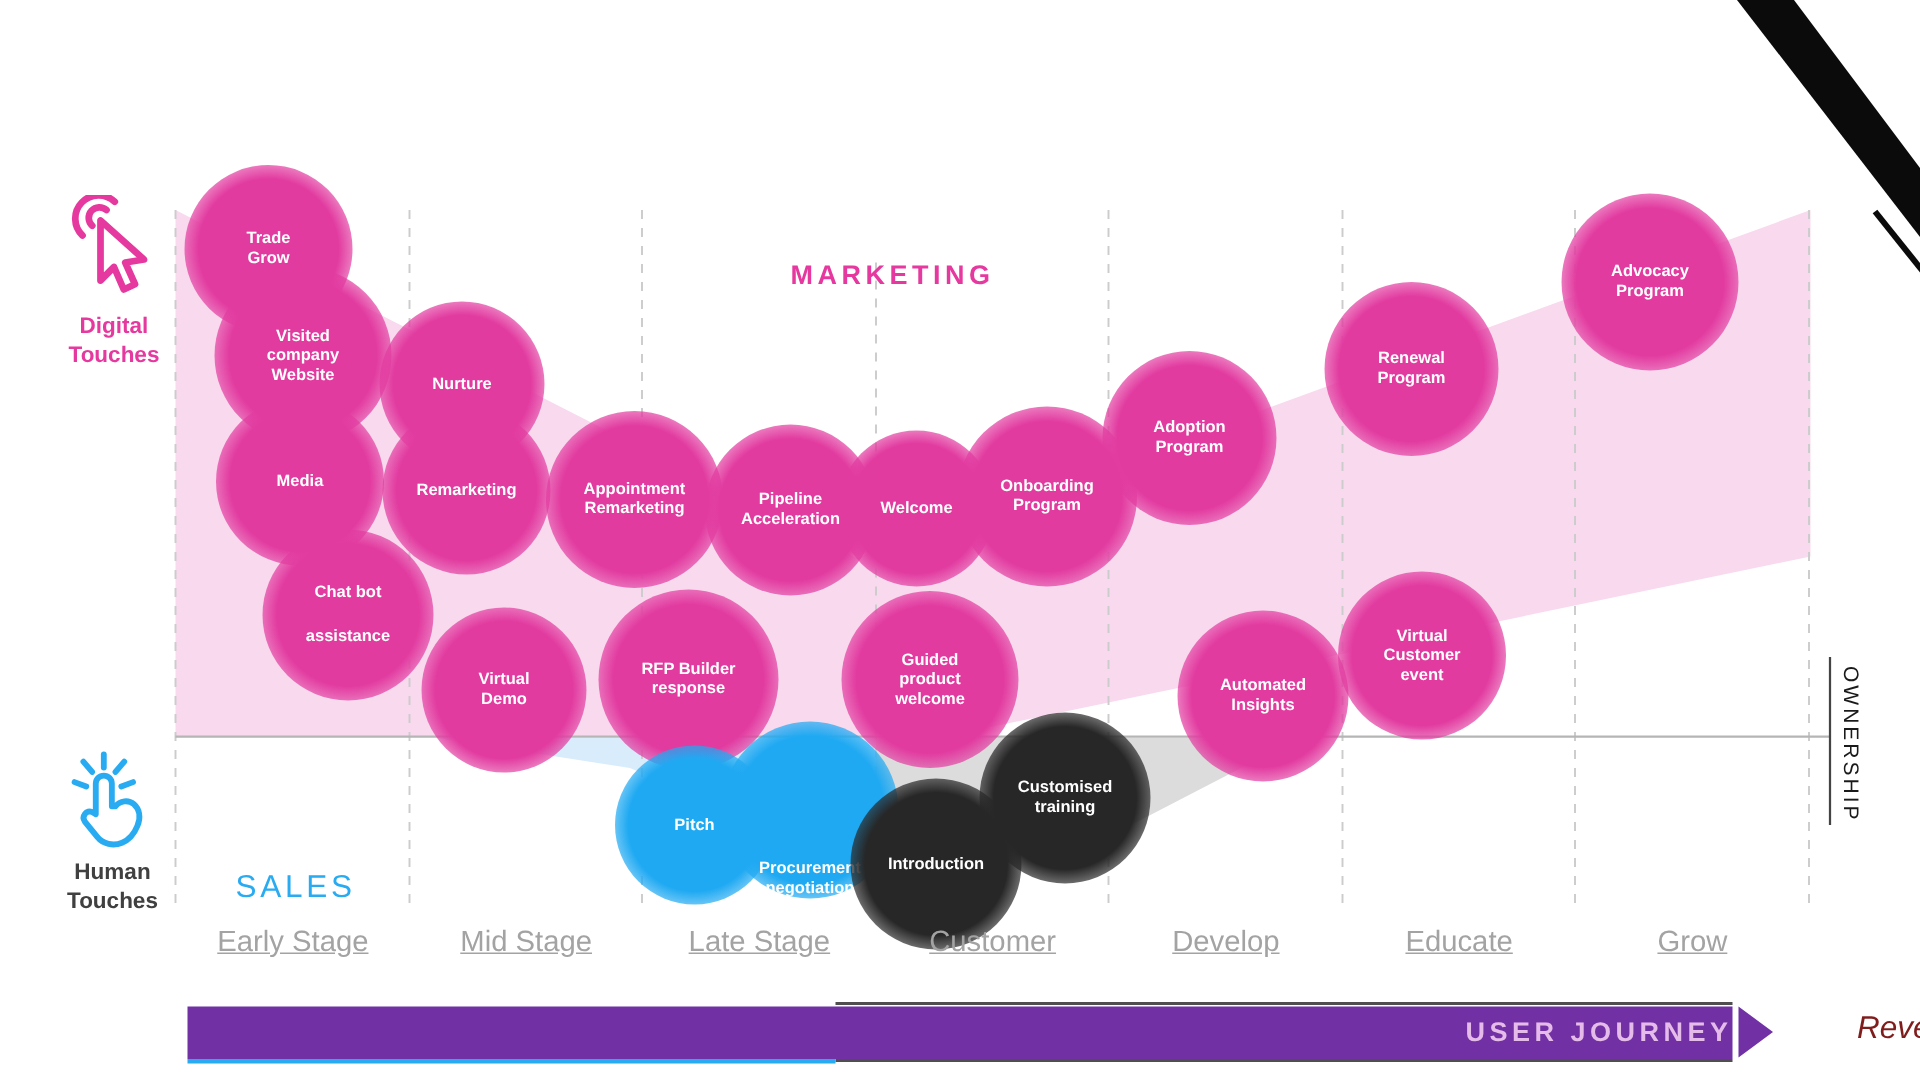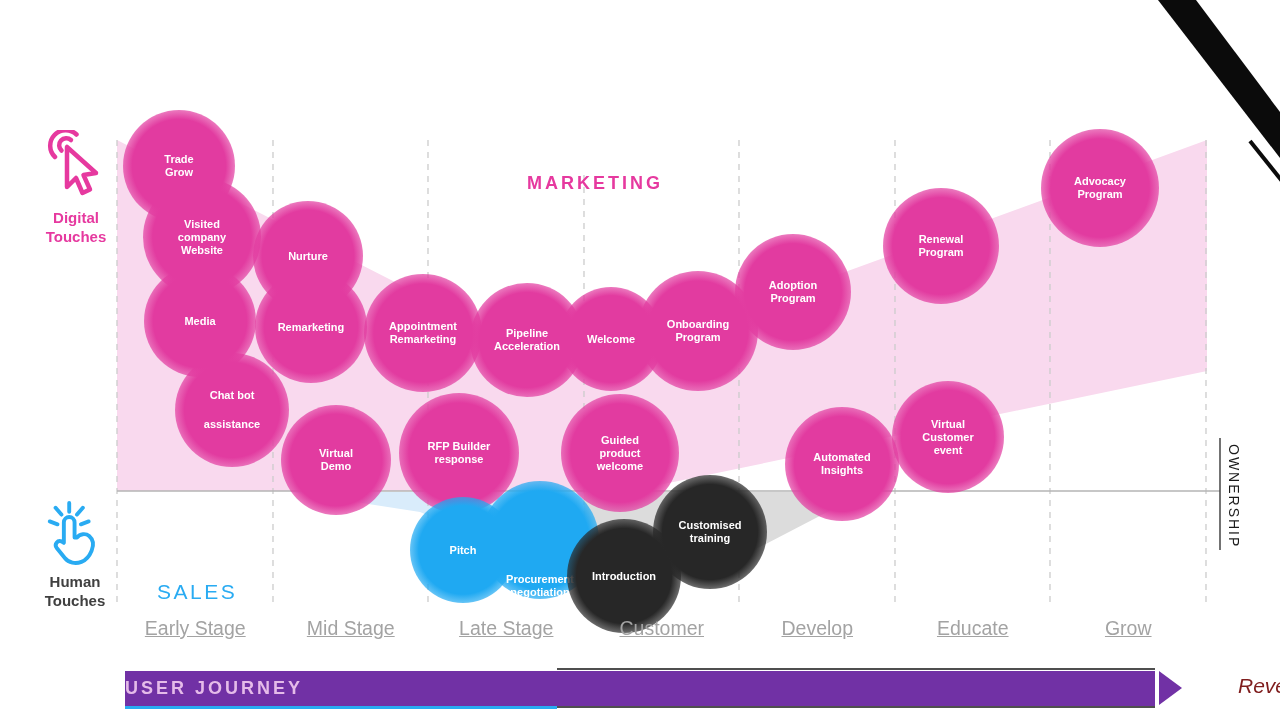--- a/index.html
+++ b/index.html
@@ -49,21 +49,21 @@
     position:absolute;border-radius:50%;
     display:flex;align-items:center;justify-content:center;flex-direction:column;
     text-align:center;color:#ffffff;font-size:11px;font-weight:700;line-height:13px;
   }
   .bubble.marketing{background:radial-gradient(circle,#e23ba0 0%,#e23ba0 59%,rgba(226,59,160,0) 96%);}
   .bubble.sales{background:radial-gradient(circle,#1fa9f2 0%,#1fa9f2 59%,rgba(31,169,242,0) 96%);}
   .bubble.success{background:radial-gradient(circle,#272727 0%,#272727 59%,rgba(39,39,39,0) 96%);}
 
   #journey-bar{
     position:absolute;left:125px;top:671px;width:1030px;height:35px;
-    background:#7131a5;display:flex;align-items:center;justify-content:flex-start;
+    background:#7131a5;display:flex;align-items:center;justify-content:flex-end;
   }
   #journey-bar .label{
     font-size:18px;font-weight:600;letter-spacing:3px;color:#e5bbe9;
   }
   #journey-blue-line{
     position:absolute;left:125px;top:706px;width:432px;height:3px;background:#29abf2;
   }
   #journey-dark-top{
     position:absolute;left:557px;top:668px;width:598px;height:2px;background:rgba(20,20,20,0.75);
   }

